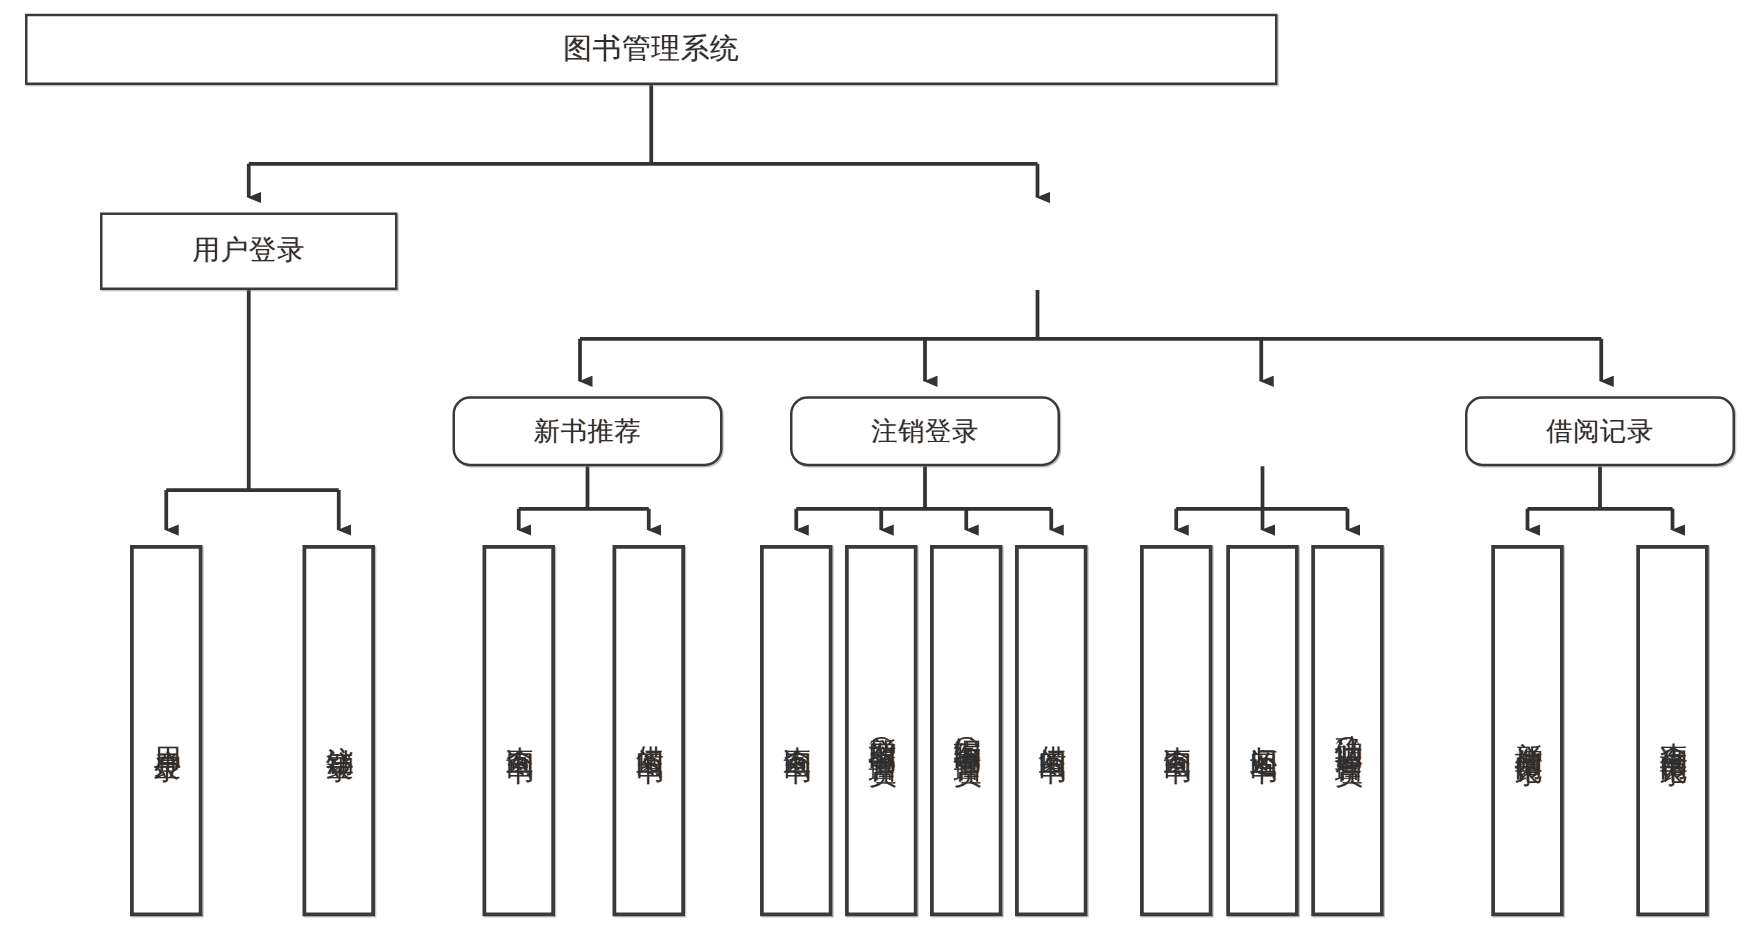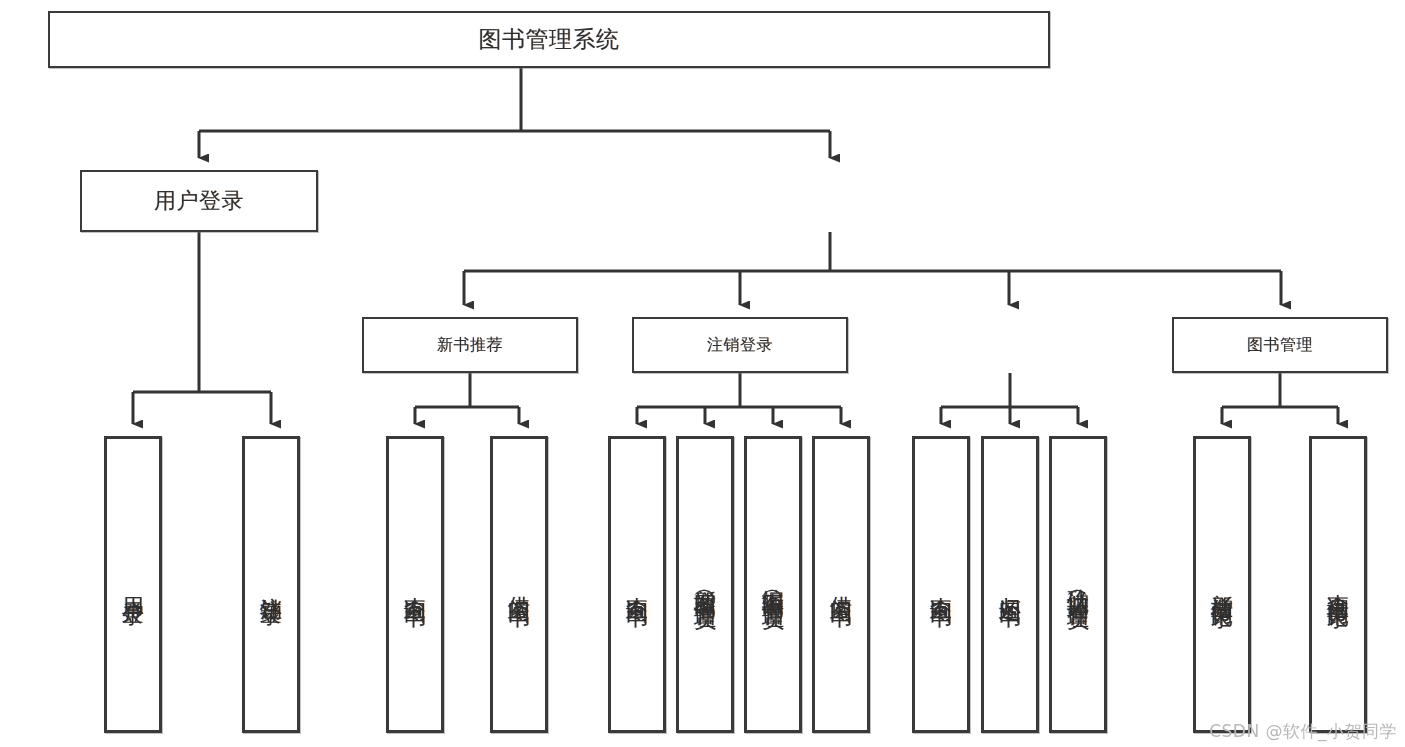--- a/index.html
+++ b/index.html
@@ -28,21 +28,21 @@
   .node .label{
     display:block;
     text-align:center;
     line-height:1.28;
     letter-spacing:0.5px;
     color:#2f2f2f;
     text-shadow:0.6px 0 0 rgba(210,140,80,0.45), -0.6px 0 0 rgba(120,160,220,0.40);
   }
   .root{font-size:23px;}
   .lvl2{font-size:22px;}
-  .lvl3{font-size:16px;}
+  .lvl3{font-size:21px;border-radius:14px;}
 
   .leaf{
     border-width:3px;
   }
   .leaf .label{
     writing-mode:vertical-rl;
     text-orientation:upright;
     font-size:22px;
     line-height:1.18;
     letter-spacing:3px;
@@ -108,40 +108,40 @@
       <path d="M1010,407 L1010,424" marker-end="url(#arrow)"></path>
       <path d="M1078,407 L1078,424" marker-end="url(#arrow)"></path>
 
       <path d="M1280,373 L1280,407"></path>
       <path d="M1222,407 L1338,407"></path>
       <path d="M1222,407 L1222,424" marker-end="url(#arrow)"></path>
       <path d="M1338,407 L1338,424" marker-end="url(#arrow)"></path>
     </g>
   </svg>
 
-  <div class="node root" style="left:20px;top:11px;width:1002px;height:57px;margin-left:28px;">
+  <div class="node root" style="left:20px;top:11px;width:1002px;height:57px;">
     <span class="label">图书管理系统</span>
   </div>
 
   <div class="node lvl2" style="left:80px;top:170px;width:238px;height:62px;">
     <span class="label">用户登录</span>
   </div>
 
 
   <div class="node lvl3" style="left:362px;top:317px;width:216px;height:56px;">
     <span class="label">新书推荐</span>
   </div>
 
   <div class="node lvl3" style="left:632px;top:317px;width:216px;height:56px;">
     <span class="label">注销登录</span>
   </div>
 
 
   <div class="node lvl3" style="left:1172px;top:317px;width:216px;height:56px;">
-    <span class="label">图书管理</span>
+    <span class="label">借阅记录</span>
   </div>
 
   <div class="node leaf" style="left:104px;top:436px;width:58px;height:297px;">
     <span class="label">用户登录</span>
   </div>
 
   <div class="node leaf" style="left:242px;top:436px;width:58px;height:297px;">
     <span class="label">注销登录</span>
   </div>
 
@@ -182,15 +182,14 @@
   </div>
 
   <div class="node leaf" style="left:1193px;top:436px;width:58px;height:297px;">
     <span class="label">新增借阅记录</span>
   </div>
 
   <div class="node leaf" style="left:1309px;top:436px;width:58px;height:297px;">
     <span class="label">查询借阅记录</span>
   </div>
 
-  <div class="watermark">CSDN @软件_小贺同学</div>
 
 </div>
 
 </body></html>

